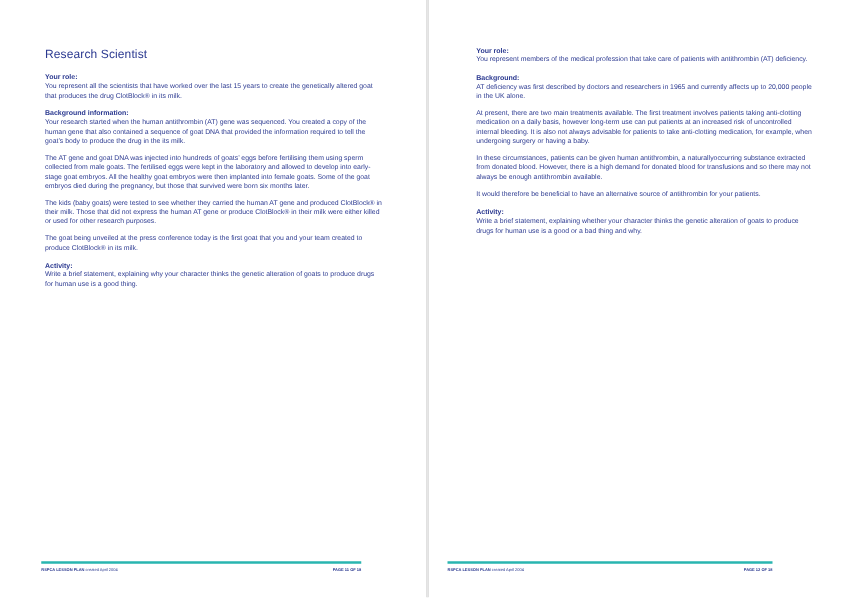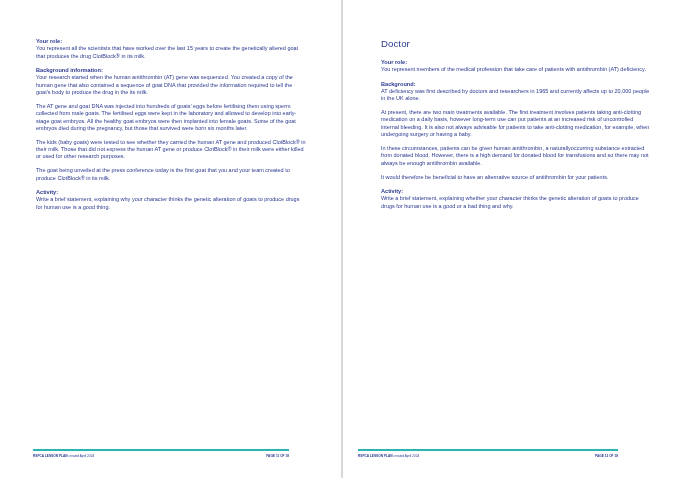--- a/index.html
+++ b/index.html
@@ -49,20 +49,21 @@
       margin-top: 3px;
       font-size: 3.2px; font-weight: bold; color: #2b3990;
     }
     .footer-row .date { font-weight: normal; }
   </style>
 </head>
 <body>
 
 <div class="page page-left">
   <div class="content">
+    <h1 class="title">Research Scientist</h1>
 
     <div class="section">
       <p class="heading">Your role:</p>
       <p class="para">You represent all the scientists that have worked over the last 15 years to create the genetically altered goat that produces the drug ClotBlock® in its milk.</p>
     </div>
 
     <div class="section">
       <p class="heading">Background information:</p>
       <p class="para">Your research started when the human antithrombin (AT) gene was sequenced. You created a copy of the human gene that also contained a sequence of goat DNA that provided the information required to tell the goat’s body to produce the drug in the its milk.</p>
       <p class="para">The AT gene and goat DNA was injected into hundreds of goats’ eggs before fertilising them using sperm collected from male goats. The fertilised eggs were kept in the laboratory and allowed to develop into early-stage goat embryos. All the healthy goat embryos were then implanted into female goats. Some of the goat embryos died during the pregnancy, but those that survived were born six months later.</p>
@@ -80,21 +81,20 @@
     <div class="footer-rule"></div>
     <div class="footer-row">
       <span><span>RSPCA LESSON PLAN</span> <span class="date">created April 2004</span></span>
       <span>PAGE 11 OF 18</span>
     </div>
   </div>
 </div>
 
 <div class="page page-right">
   <div class="content">
-    <h1 class="title">Doctor</h1>
 
     <div class="section">
       <p class="heading">Your role:</p>
       <p class="para">You represent members of the medical profession that take care of patients with antithrombin (AT) deficiency.</p>
     </div>
 
     <div class="section">
       <p class="heading">Background:</p>
       <p class="para">AT deficiency was first described by doctors and researchers in 1965 and currently affects up to 20,000 people in the UK alone.</p>
       <p class="para">At present, there are two main treatments available. The first treatment involves patients taking anti-clotting medication on a daily basis, however long-term use can put patients at an increased risk of uncontrolled internal bleeding. It is also not always advisable for patients to take anti-clotting medication, for example, when undergoing surgery or having a baby.</p>

